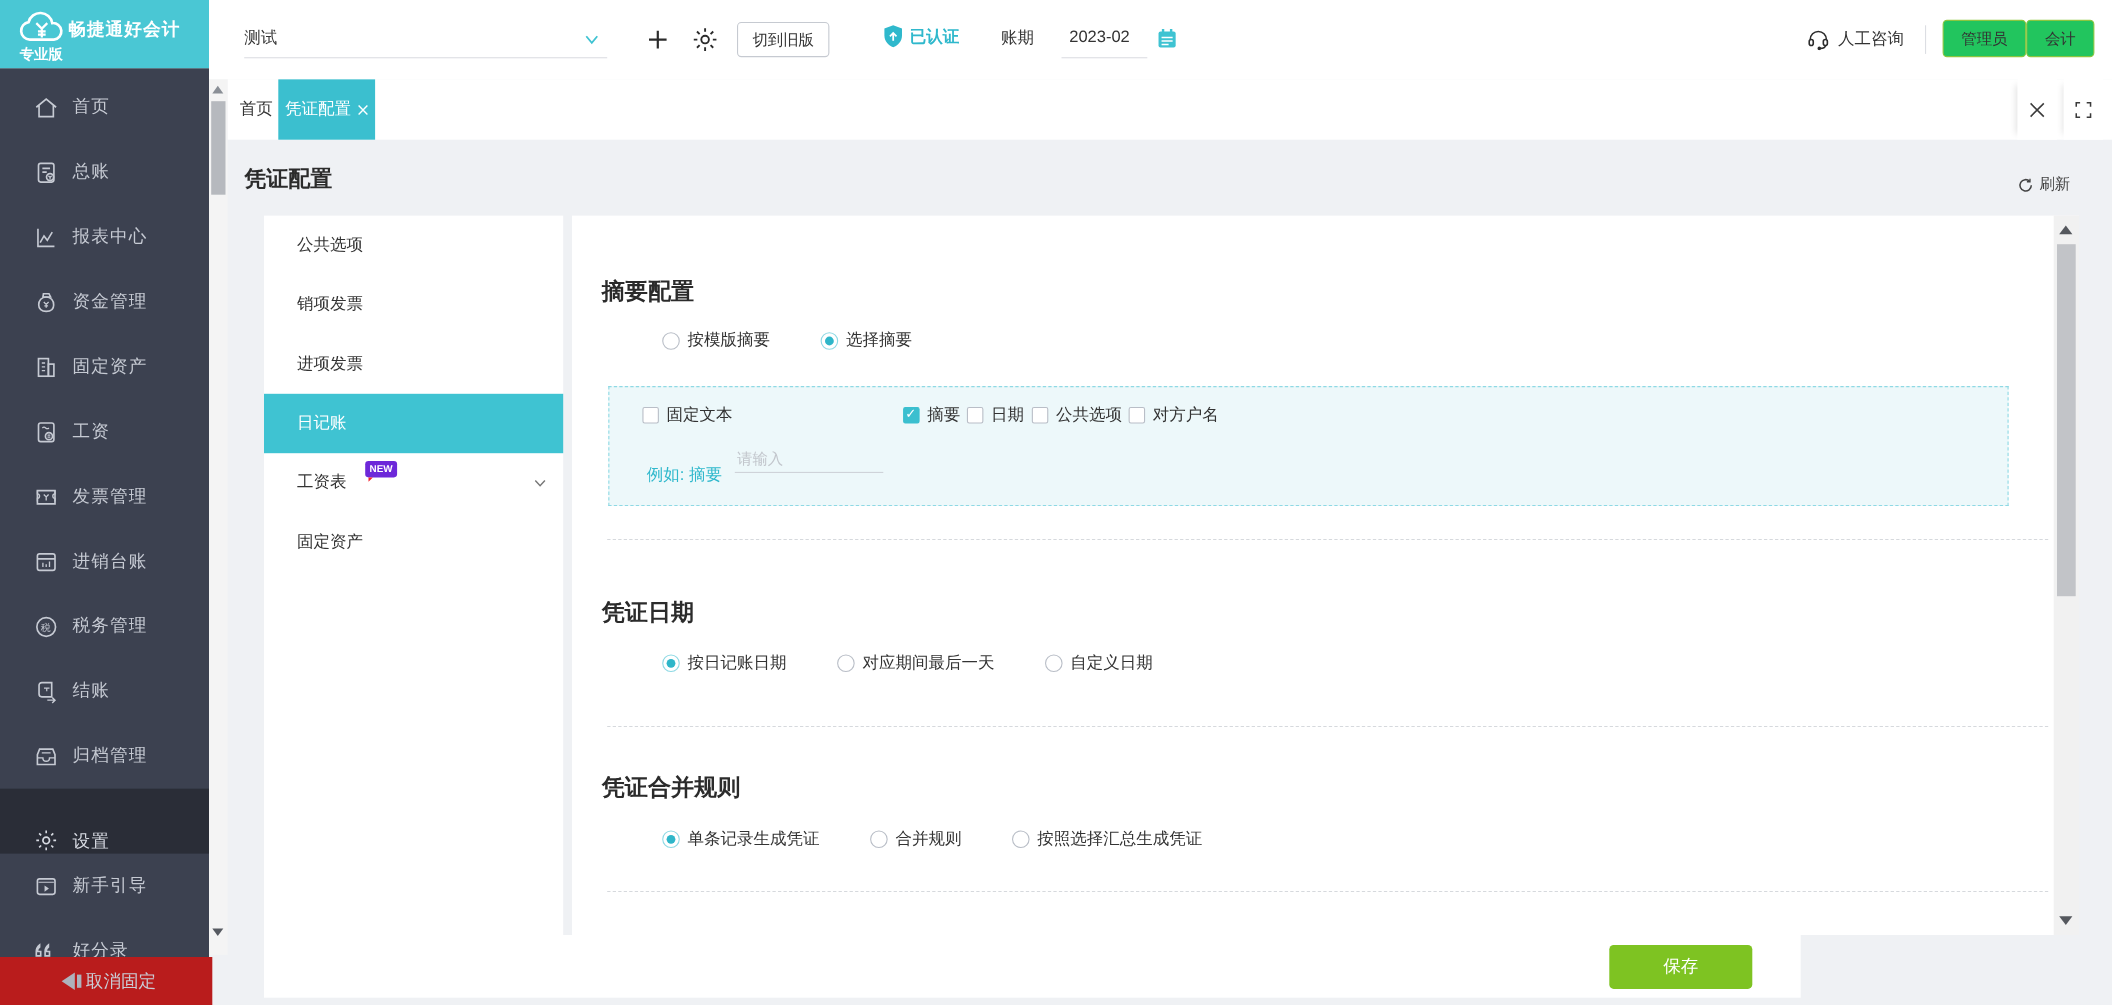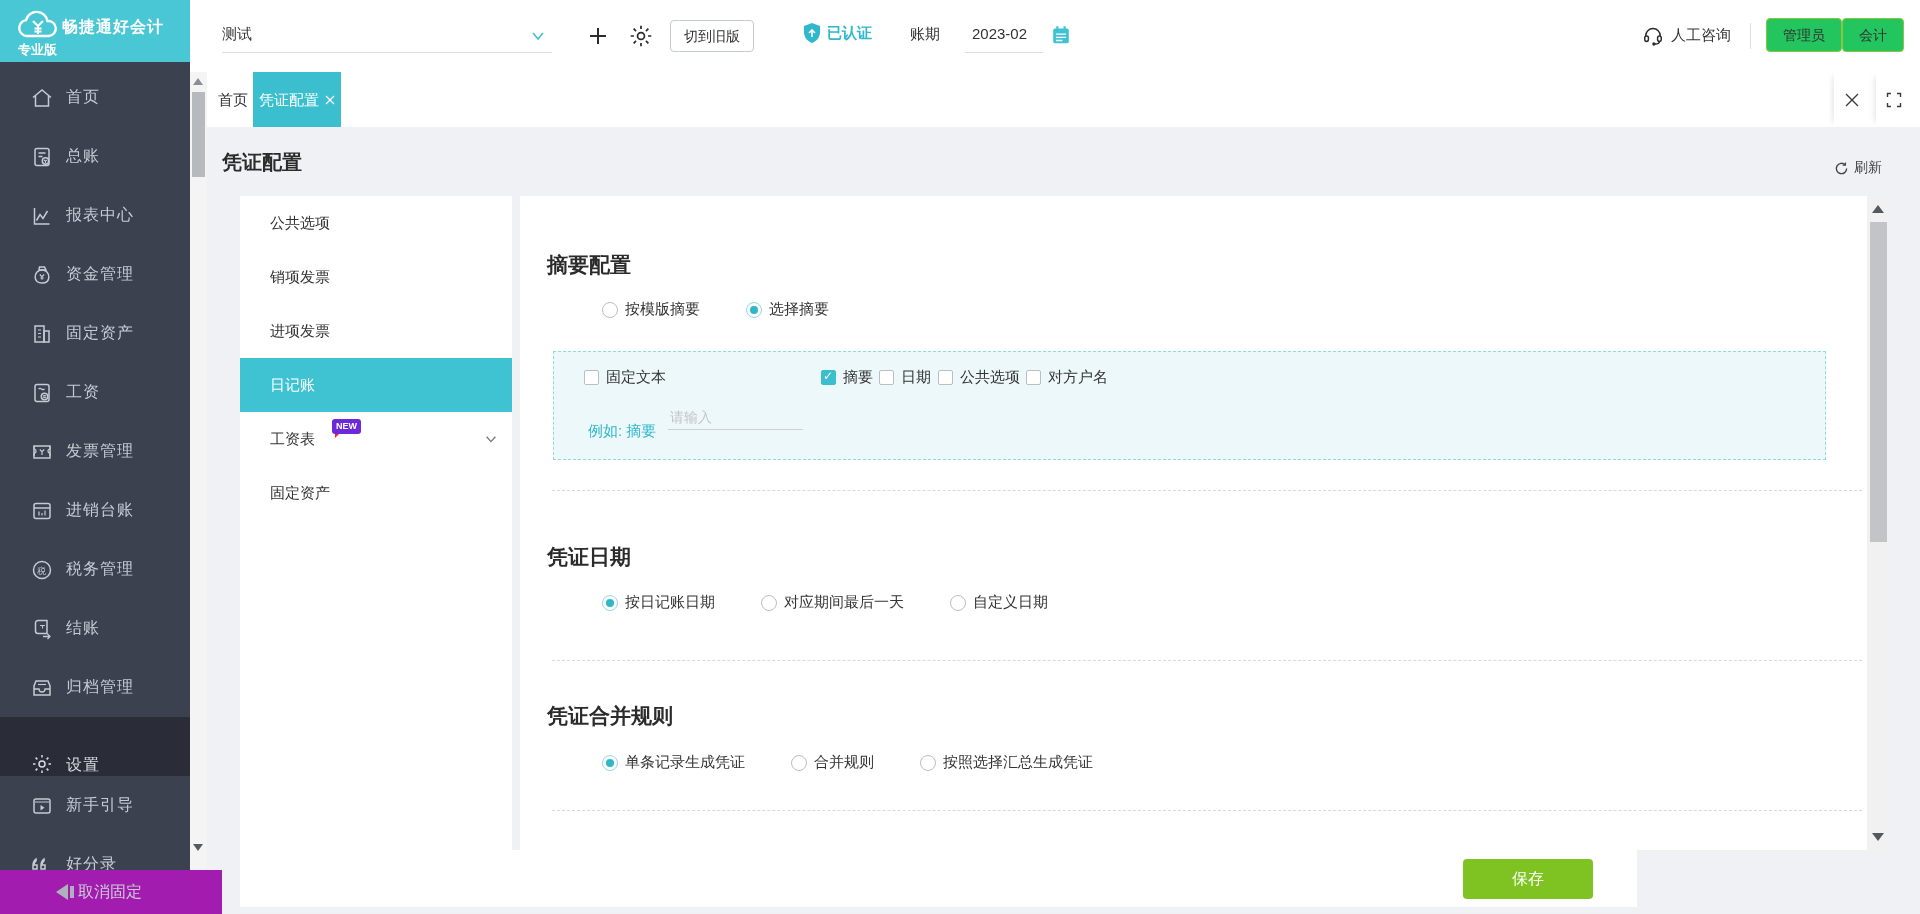--- a/index.html
+++ b/index.html
@@ -38,21 +38,21 @@
   .side-item .s-icon { width:24px; height:24px; margin-right:12px; flex:0 0 24px; }
   .side-item.selected { background:#2a2d37; color:#d7dae2;align-items:flex-end; }
 
   
   .side-scroll { position:absolute; left:190px; top:72px; width:17px; height:796px; background:#f4f4f4; z-index:3; }
   .side-scroll .up { position:absolute; left:3px; top:6px; width:0; height:0; border-left:5px solid transparent; border-right:5px solid transparent; border-bottom:7px solid #8a8f96; }
   .side-scroll .thumb { position:absolute; left:2px; top:20px; width:13px; height:85px; background:#b6b9be; }
   .side-scroll .down { position:absolute; left:3px; top:772px; width:0; height:0; border-left:5px solid transparent; border-right:5px solid transparent; border-top:7px solid #565a61; }
 
   
-  .unpin-bar { position:absolute; left:0; top:870px; width:222px; height:44px; background:#a21caf; color:#c9ccd5; font-size:16px; display:flex; align-items:center; padding-left:56px; z-index:7; cursor:pointer; }
+  .unpin-bar { position:absolute; left:0; top:870px; width:193px; height:44px; background:#b91c1c; color:#c9ccd5; font-size:16px; display:flex; align-items:center; padding-left:56px; z-index:7; cursor:pointer; }
   .unpin-icon { display:flex; align-items:center; margin-right:4px; }
   .unpin-icon .tri { width:0; height:0; border-top:8px solid transparent; border-bottom:8px solid transparent; border-right:12px solid #aeb2bc; }
   .unpin-icon .bar { width:4px; height:12px; background:#aeb2bc; margin-left:2px; }
 
   
   .tabbar { position:absolute; left:207px; top:72px; width:1713px; height:55px; background:#fff; z-index:4; }
   .tab { position:absolute; top:0; height:55px; line-height:55px; text-align:center; font-size:15px; cursor:pointer; }
   .tab-home { left:0; width:52px; color:#333; }
   .tab-active { left:46px; width:88px; background:#3bbfcf; color:#fff; display:flex; align-items:center; justify-content:center; gap:6px; }
   .tab-win-btn { position:absolute; top:0; width:36px; height:55px; display:flex; align-items:center; justify-content:center; background:#fff; cursor:pointer; box-shadow:-6px 0 6px -5px rgba(0,0,0,.12); }

